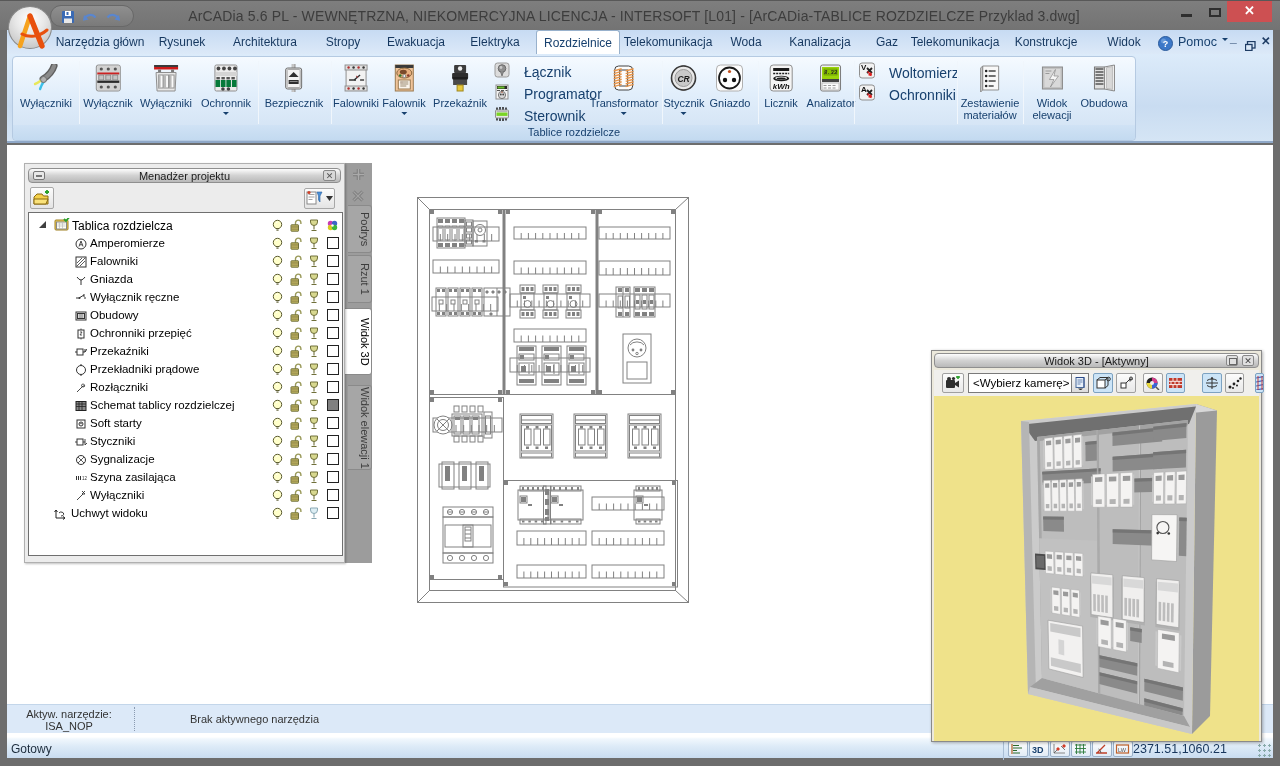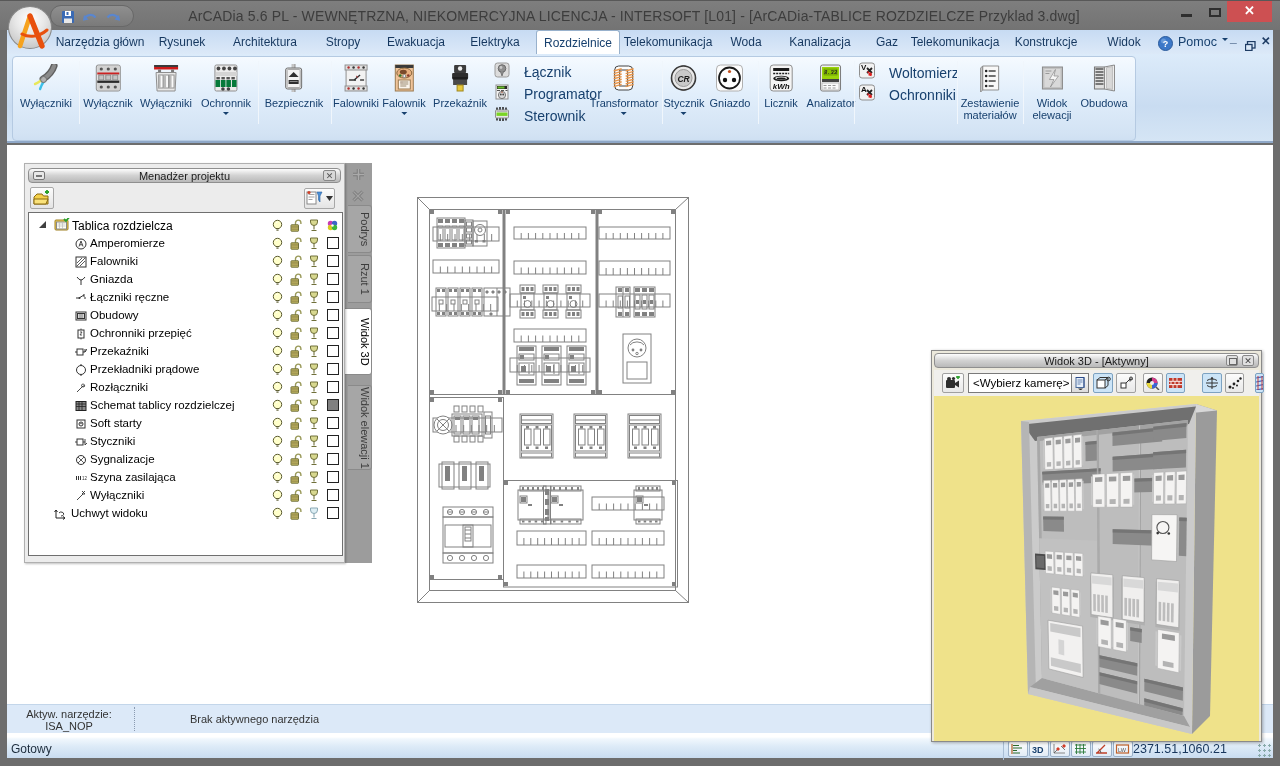--- a/index.html
+++ b/index.html
@@ -490,20 +490,21 @@
           <div class="ri-ic">
             <svg width="28" height="28" viewBox="0 0 28 28">
               <rect x="4" y="3" width="10" height="22" fill="#e0e0e0" stroke="#777"></rect>
 <path d="M5 5 h8 M5 8 h8 M5 11 h8 M5 14 h8 M5 17 h8 M5 20 h8" stroke="#555" stroke-width="1.6"></path>
 <path d="M14 3 L24 1 V27 L14 25 z" fill="#f2f2f2" stroke="#888"></path>
 <path d="M16 3.7 L22 2.5 V25.5 L16 24.4 z" fill="#d8d8d8" stroke="#999" stroke-width="0.5"></path>
             </svg>
           </div>
           <div class="ri-lb">Obudowa</div>
         </div>
+      <div class="rlabel">Tablice rozdzielcze</div>
     </div>
   </div>
   <div class="canvas">
   </div>
   <svg width="272" height="406" viewBox="417 197 272 406" style="position:absolute;left:417px;top:197px">
       <rect x="417.5" y="197.5" width="271" height="405" fill="none" stroke="#818181" stroke-width="1"></rect>
       <rect x="429.5" y="209.5" width="246" height="381" fill="none" stroke="#818181" stroke-width="1"></rect>
       <line x1="417.5" y1="197.5" x2="429.5" y2="209.5" stroke="#818181" stroke-width="1"></line>
       <line x1="688.5" y1="197.5" x2="675.5" y2="209.5" stroke="#818181" stroke-width="1"></line>
       <line x1="417.5" y1="602.5" x2="429.5" y2="590.5" stroke="#818181" stroke-width="1"></line>
@@ -1142,21 +1143,21 @@
               <path d="M2.5 1 h7 v2 a3.5 3.5 0 0 1 -7 0 z" fill="#d8d890" stroke="#70703a"></path>
               <path d="M6 6.5 V10.5 M3.5 11.5 h5" stroke="#70703a" stroke-width="1.1"></path>
             </svg></span>
           <span class="tbox"></span>
         </div>
         <div class="trow" style="top:75px">
           <span class="tico" style="left:46px"><svg width="12" height="12">
               <path d="M1 6 h3 l5 -3 M9 6 h2 M9 2 v3" stroke="#333" fill="none"></path>
               <circle cx="4.5" cy="6" r="1" fill="#333"></circle>
             </svg></span>
-          <span class="tlab" style="left:61px">Łączniki ręczne</span>
+          <span class="tlab" style="left:61px">Wyłącznik ręczne</span>
           <span class="ti" style="left:242px"><svg width="13" height="13">
               <circle cx="6.5" cy="5.5" r="4.2" fill="#ffffca" stroke="#5a5a30"></circle>
               <path d="M5.1 9.7 h2.8 M5.4 11.2 h2.2" stroke="#5a5a30" stroke-width="1"></path>
               <path d="M5 4 a2 2 0 0 1 1.5 -1" stroke="#fff" fill="none"></path>
             </svg></span>
           <span class="ti" style="left:260px"><svg width="14" height="13">
               <path d="M6.5 6 V3.8 a2.7 2.7 0 0 1 5.4 0 V5" fill="none" stroke="#9a9a5a" stroke-width="1.4"></path>
               <rect x="2" y="5.8" width="7.5" height="6.4" rx="0.5" fill="#cabf66" stroke="#6e6e3a"></rect>
               <path d="M2.5 7.3 h6.5 M2.5 8.8 h6.5 M2.5 10.3 h6.5" stroke="#8a8048" stroke-width="0.8"></path>
             </svg></span>

